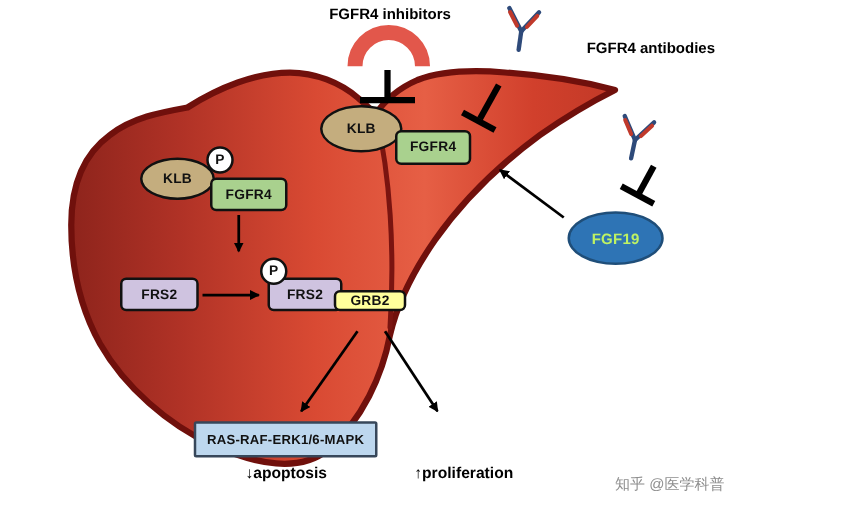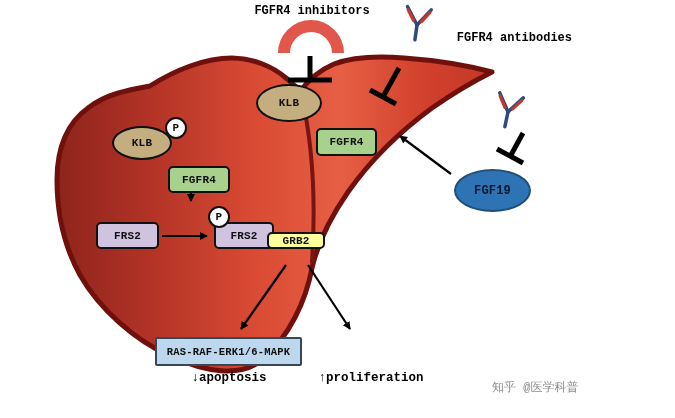--- a/index.html
+++ b/index.html
@@ -1,21 +1,21 @@
 <!DOCTYPE html>
 <html><head>
 <meta charset="utf-8">
 <style>
   html, body { margin: 0; padding: 0; background: #ffffff; }
   .canvas {
     position: relative;
     width: 675px;
     height: 418px;
     background: #ffffff;
-    font-family: Liberation Mono, monospace;
+    font-family: Liberation Sans, sans-serif;
     overflow: hidden;
     border-radius: 25px;
   }
   .layer { position: absolute; left: 0; top: 0; }
   .node {
     position: absolute;
     display: flex;
     align-items: center;
     justify-content: center;
     border: 2px solid #111111;
@@ -28,27 +28,27 @@
   .ellipse { border-radius: 50%; }
   .rrect { border-radius: 5px; }
   .pcirc {
     border-radius: 50%;
     background: #ffffff;
     width: 22px; height: 22px;
     font-size: 11px;
     z-index: 6;
   }
   .klb { background: #c4ad7e; z-index: 4; }
-  .fgfr4 { background: #a9d18e; z-index: 4; margin-top: 24px; }
+  .fgfr4 { background: #a9d18e; z-index: 4; }
   .frs2 { background: #cfc3e0; z-index: 4; }
   .grb2 { background: #ffff9c; z-index: 7; }
   .fgf19 {
     background: #2e74b5;
     border-color: #1f4e79;
-    color: #0f172a;
+    color: #bef264;
     font-size: 12px;
     z-index: 4;
   }
   .pathway {
     background: #bdd7ee;
     border-color: #37475a;
     font-size: 10.5px;
     z-index: 4;
     border-radius: 2px;
   }

